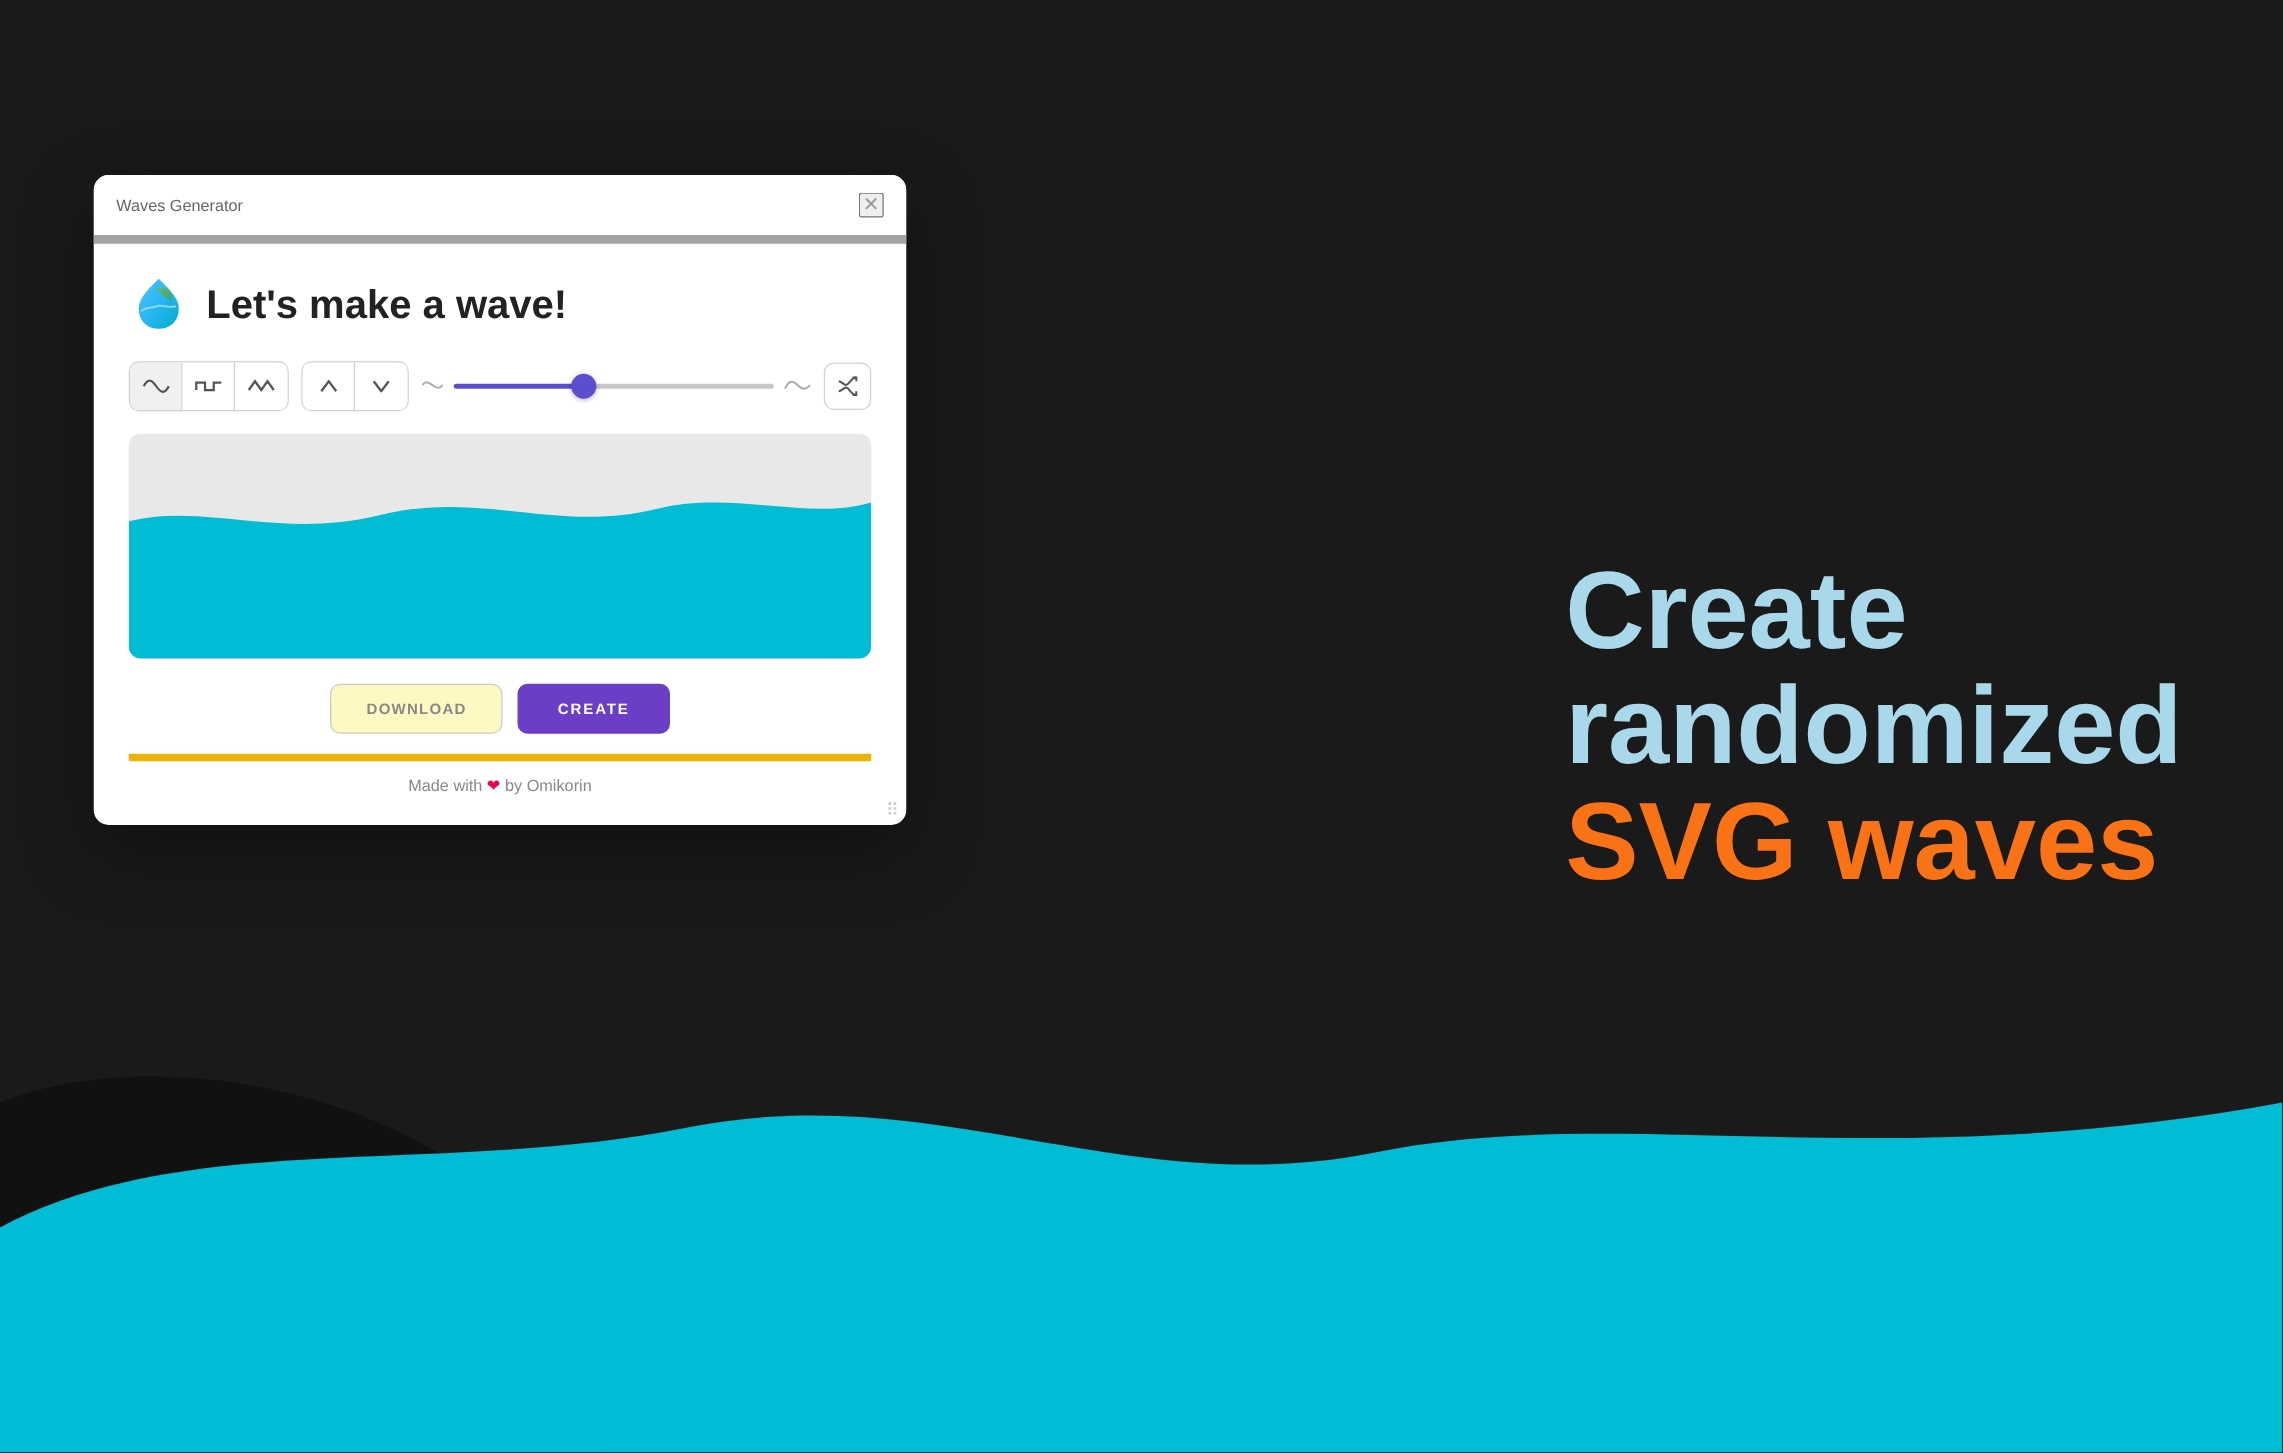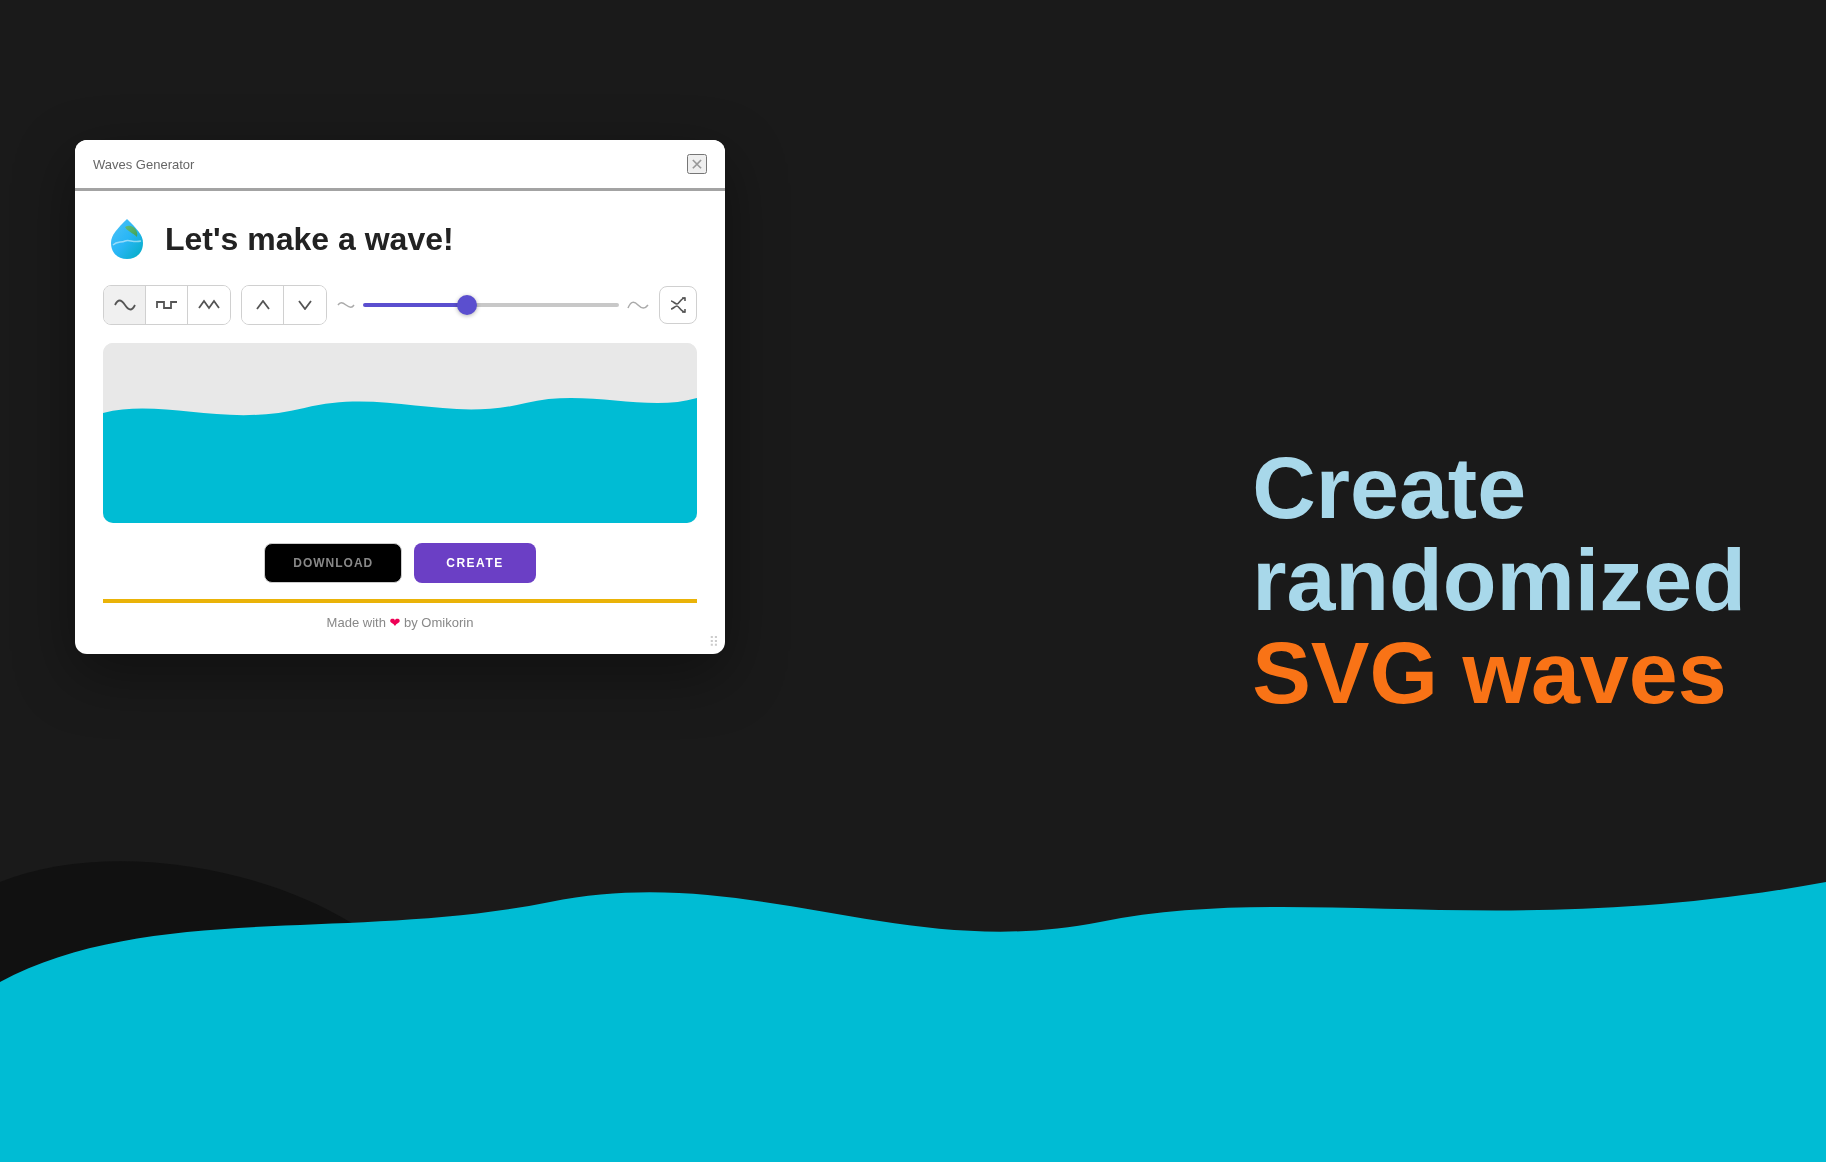--- a/index.html
+++ b/index.html
@@ -64,21 +64,21 @@
       box-shadow: 0 20px 60px rgba(0,0,0,0.4);
       z-index: 10;
       overflow: hidden;
     }
 
     .title-bar {
       display: flex;
       align-items: center;
       justify-content: space-between;
       padding: 14px 18px;
-      border-bottom: 3px solid #a3a3a3;
+      border-bottom: 7px solid #a3a3a3;
       background: #fff;
     }
 
     .title-bar-text {
       font-size: 13px;
       color: #666;
       font-weight: 400;
     }
 
     .close-btn {
@@ -250,21 +250,21 @@
       display: flex;
       gap: 12px;
       justify-content: center;
       margin-bottom: 16px;
     }
 
     .download-btn {
       padding: 12px 28px;
       border: 1.5px solid #ccc;
       border-radius: 8px;
-      background: #000000;
+      background: #fef9c3;
       font-size: 12px;
       font-weight: 600;
       letter-spacing: 1px;
       color: #888;
       cursor: pointer;
       text-transform: uppercase;
     }
 
     .create-btn {
       padding: 12px 32px;
@@ -274,21 +274,21 @@
       font-size: 12px;
       font-weight: 700;
       letter-spacing: 1.5px;
       color: #fff;
       cursor: pointer;
       text-transform: uppercase;
     }
 
     
     .window-footer {
-      border-top: 4px solid #eab308;
+      border-top: 6px solid #eab308;
       padding: 12px 0 4px;
       text-align: center;
       font-size: 13px;
       color: #888;
     }
 
     .heart {
       color: #e05;
     }
 

